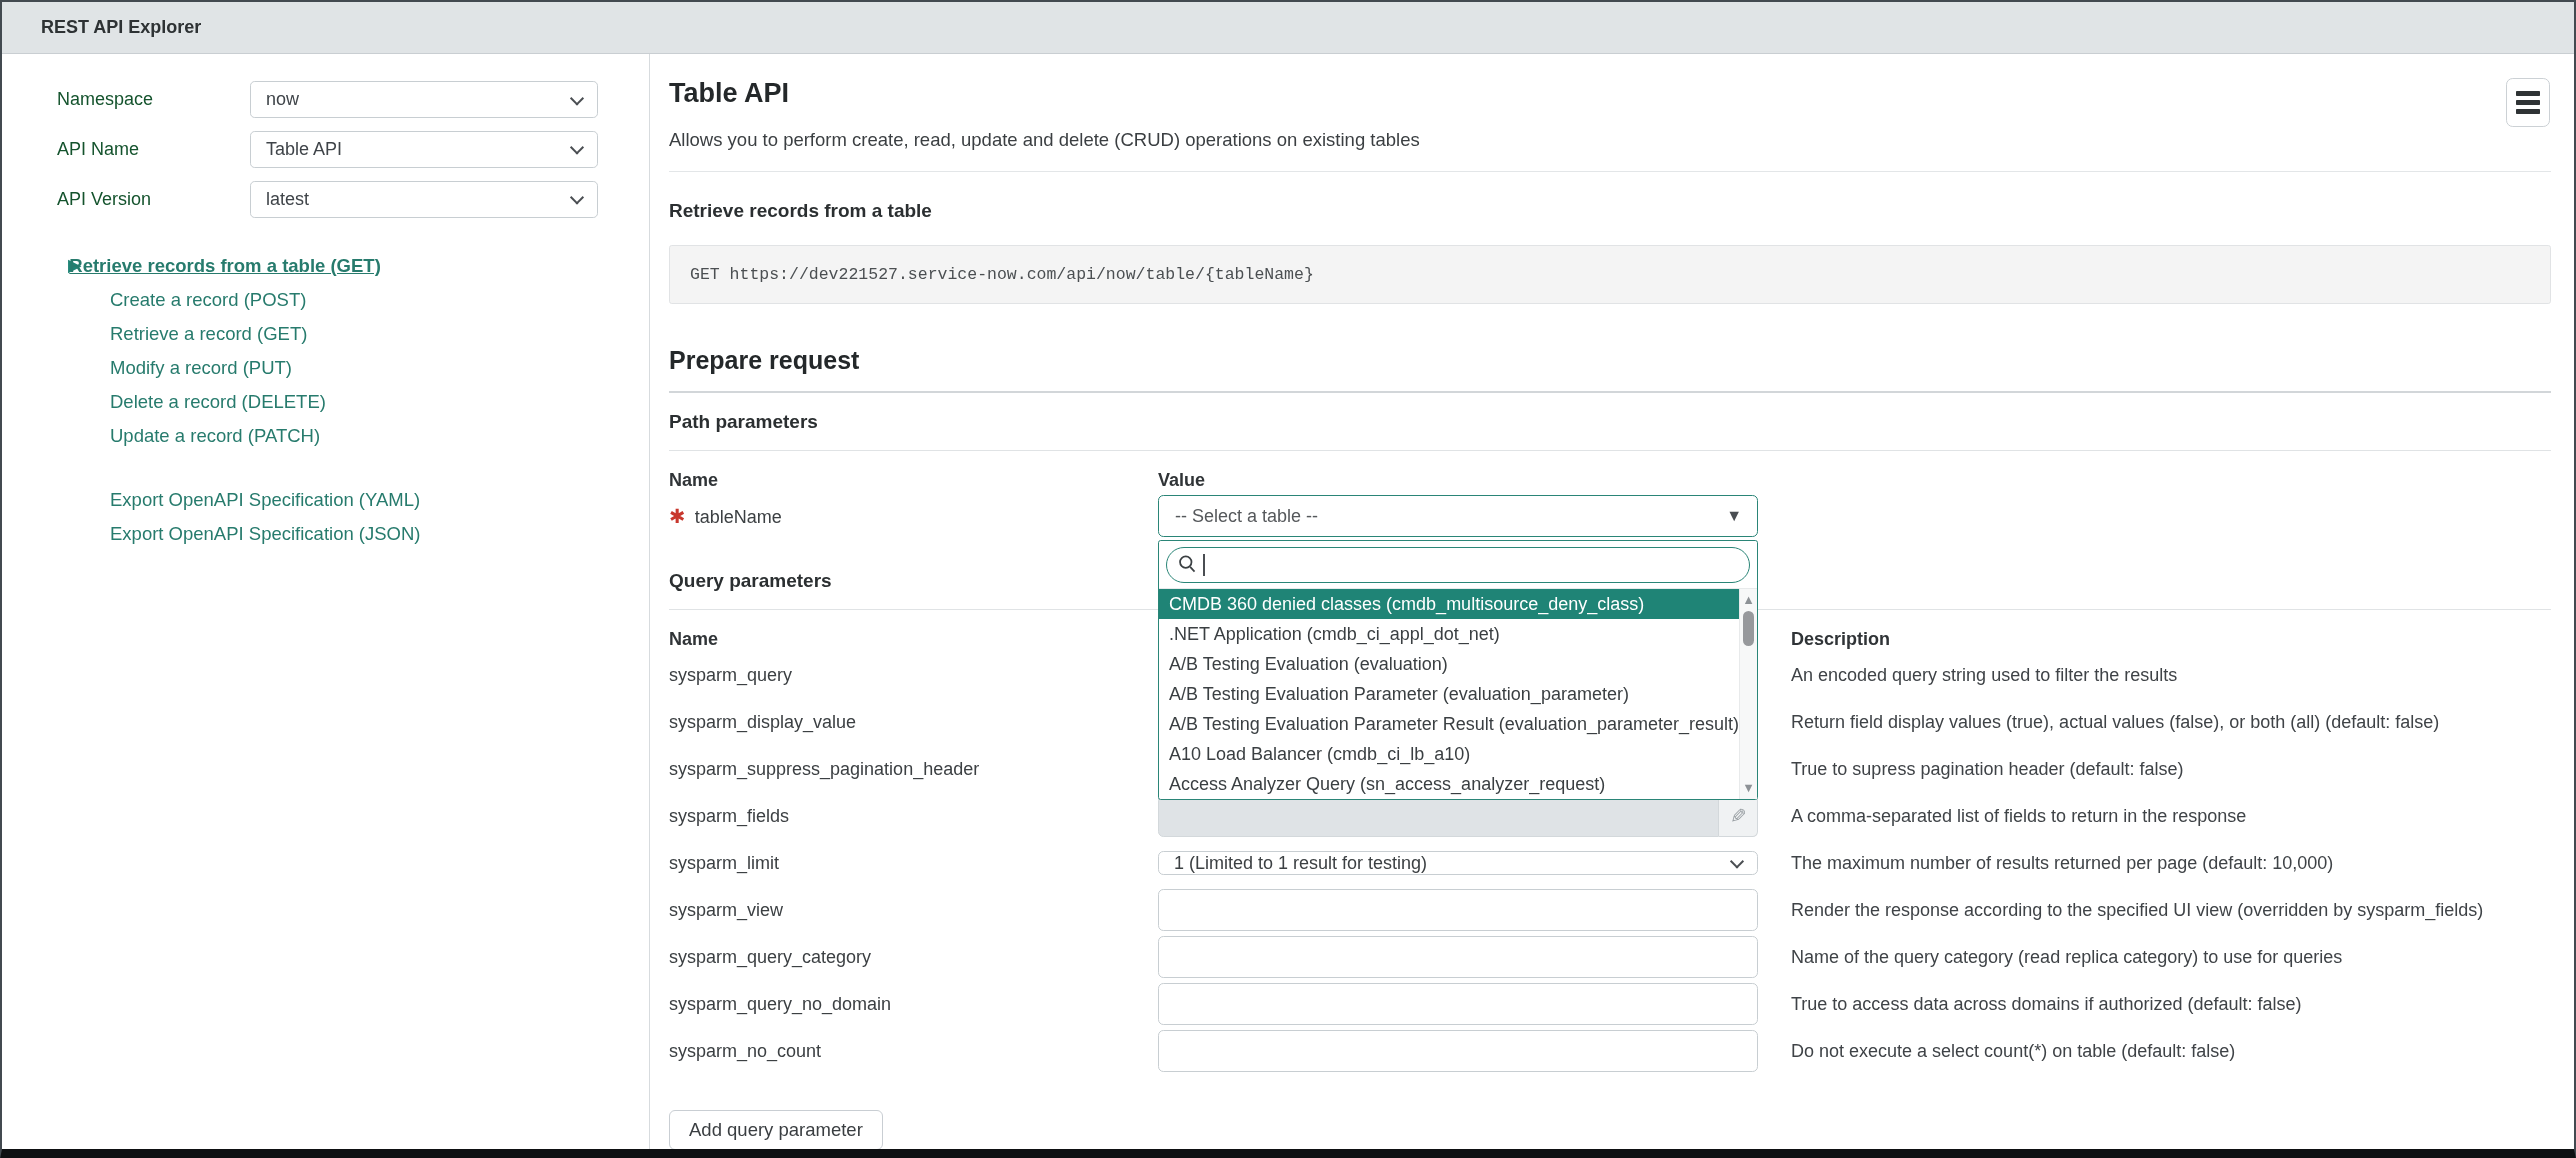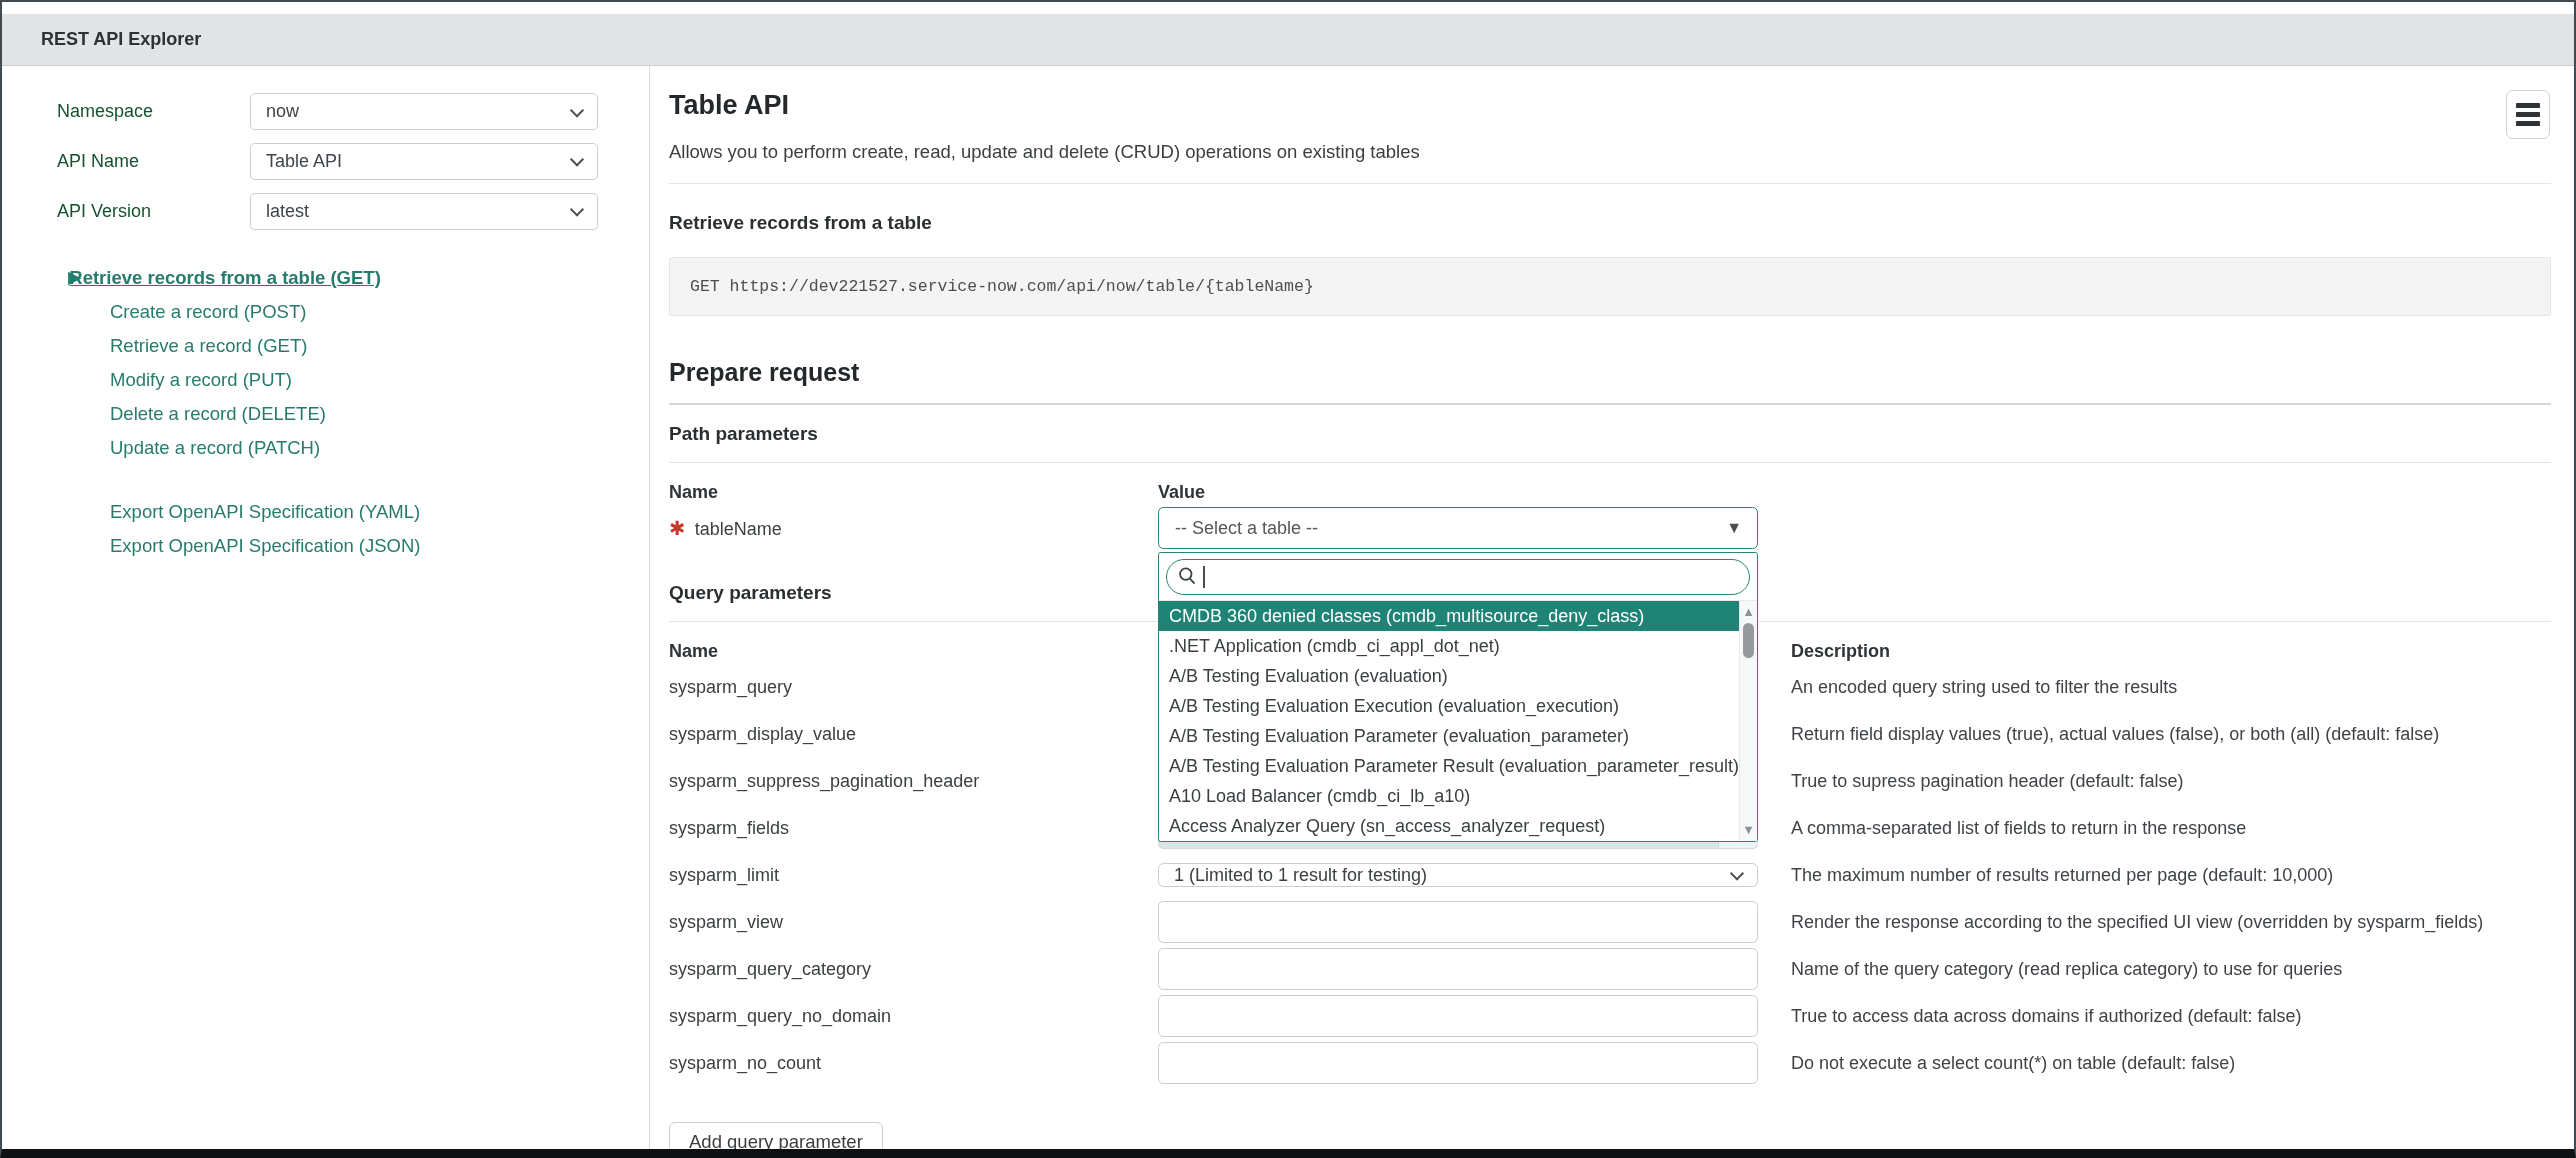--- a/index.html
+++ b/index.html
@@ -7,21 +7,21 @@
   body { font-family: "Liberation Sans", sans-serif; }
 
   .screen{
     position:relative; width:2576px; height:1159px; overflow:hidden;
     border:2.7px solid #434a50; border-bottom:10.8px solid #0e1012; background:#fff;
   }
 
   
   .titlebar{
     height:52px; background:#e0e4e6; border-bottom:0.7px solid #c9ced2;
-    display:flex; align-items:center; padding-left:39px;margin-top:12px;
+    display:flex; align-items:center; padding-left:39px;
   }
   .titlebar .app-title{ font-size:18px; font-weight:bold; color:#2e3234; }
 
   
   .content{ display:flex; height:calc(100% - 52px); }
 
   
   .sidebar{ width:648px; border-right:0.7px solid #d7dbde; padding-top:27px; flex:none; }
   .form-row{ display:flex; align-items:center; margin:0 0 12.8px 55px; }
   .form-row .lbl{ width:193px; font-size:18px; color:#14532d; }
@@ -240,21 +240,20 @@
                   <circle cx="13" cy="12" r="8.5" fill="none" stroke="#3b4043" stroke-width="2.6"></circle>
                   <line x1="19.5" y1="19" x2="26" y2="26" stroke="#3b4043" stroke-width="2.6"></line>
                 </svg>
                 <span class="caret"></span>
               </div>
             </div>
             <div class="opts">
               <div class="opt selected">CMDB 360 denied classes (cmdb_multisource_deny_class)</div>
               <div class="opt">.NET Application (cmdb_ci_appl_dot_net)</div>
               <div class="opt">A/B Testing Evaluation (evaluation)</div>
-              <div class="opt">A/B Testing Evaluation Execution (evaluation_execution)</div>
               <div class="opt">A/B Testing Evaluation Parameter (evaluation_parameter)</div>
               <div class="opt">A/B Testing Evaluation Parameter Result (evaluation_parameter_result)</div>
               <div class="opt">A10 Load Balancer (cmdb_ci_lb_a10)</div>
               <div class="opt">Access Analyzer Query (sn_access_analyzer_request)</div>
               <div class="scrollbar">
                 <span class="scroll-arrow">▲</span>
                 <span class="thumb"></span>
                 <span class="scroll-arrow down">▼</span>
               </div>
             </div>

